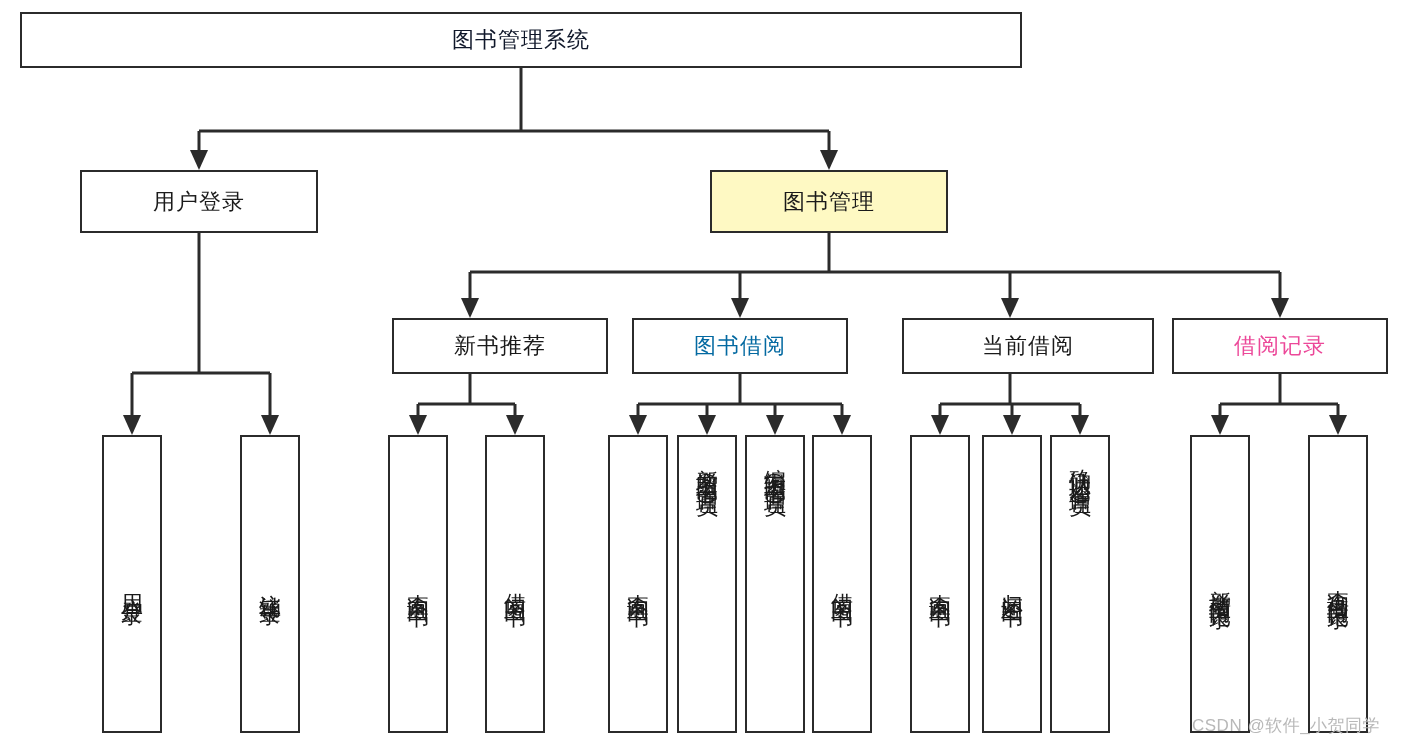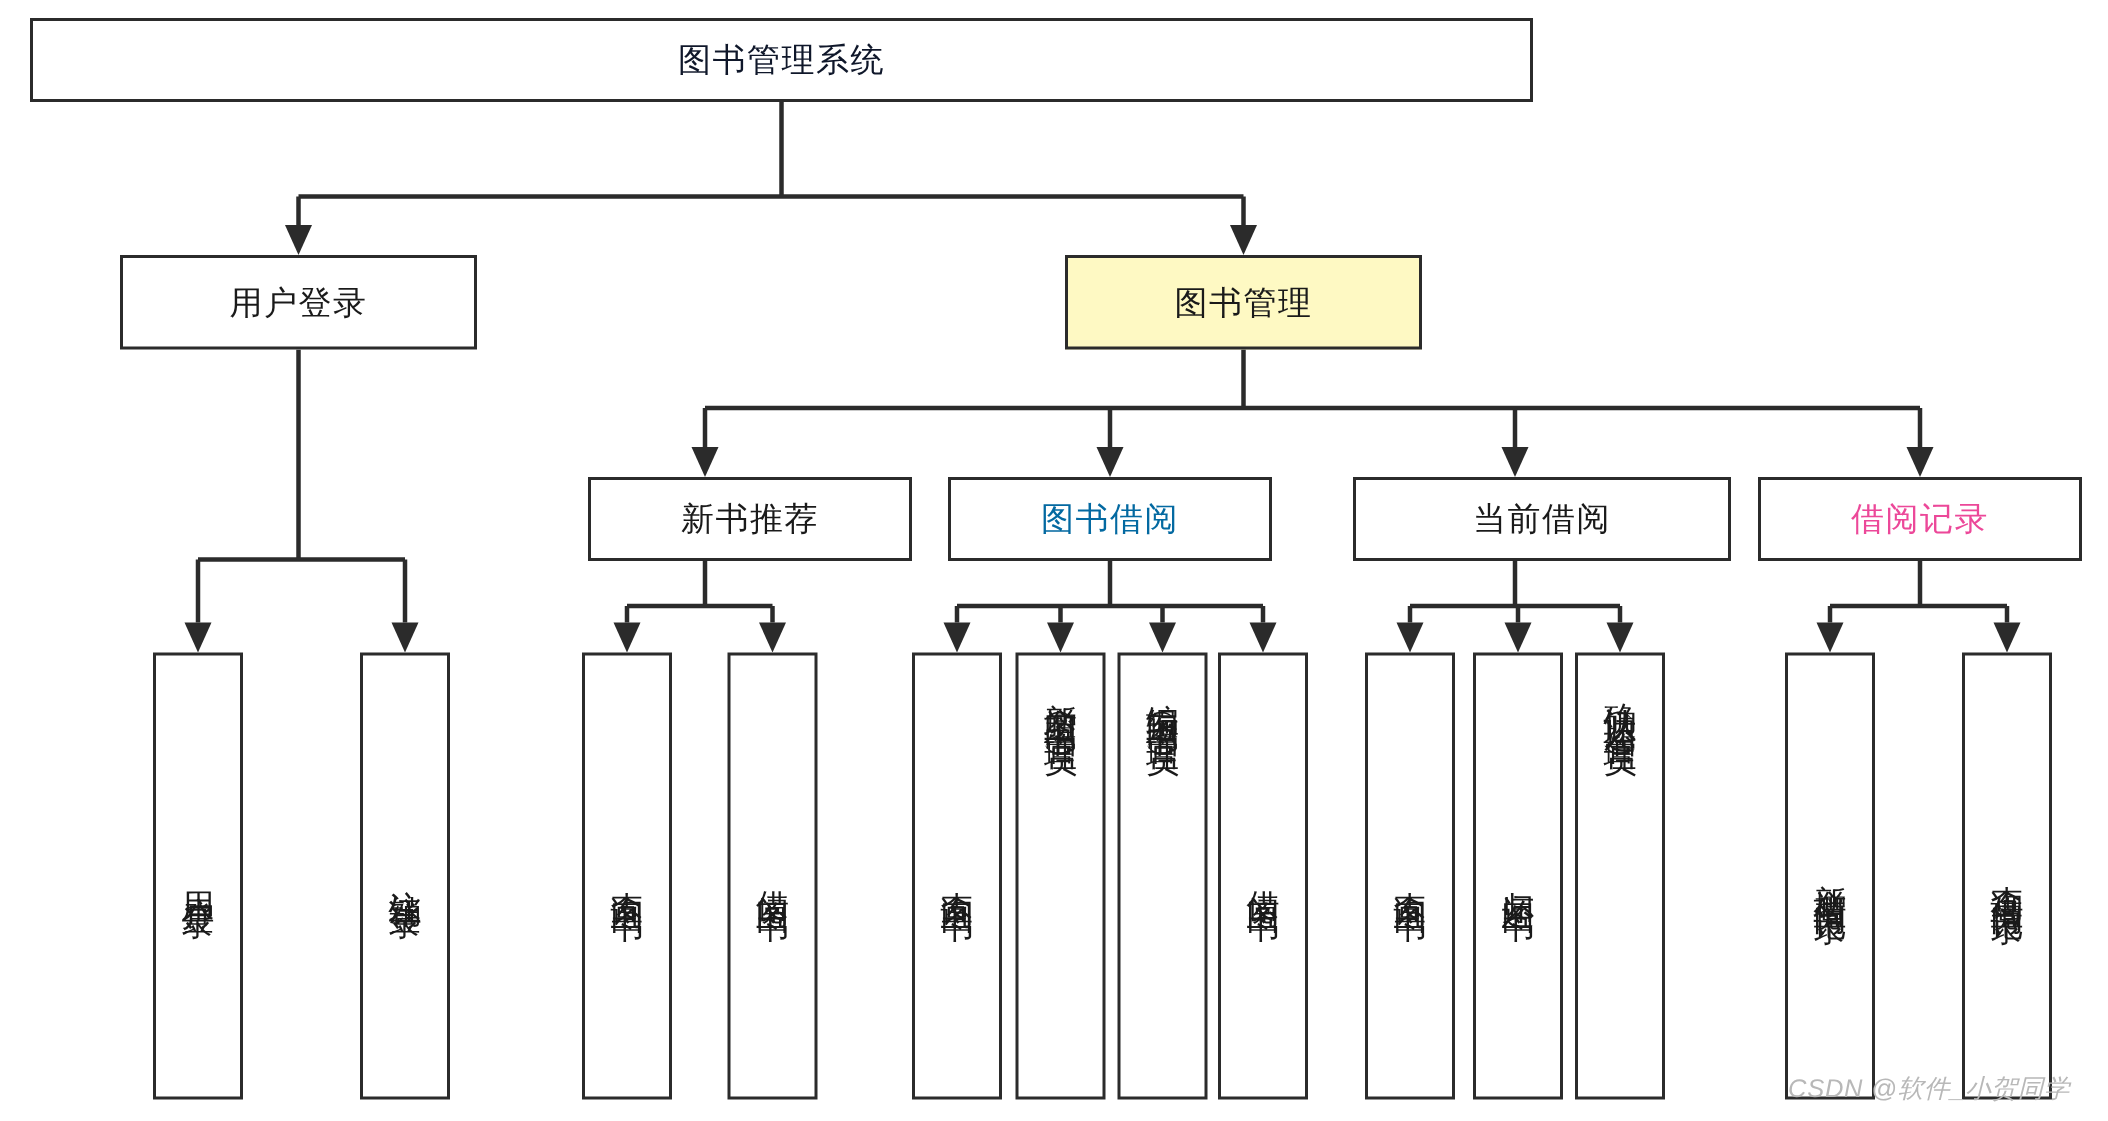--- a/index.html
+++ b/index.html
@@ -187,15 +187,15 @@
         <span class="label">确认归还（管理员）</span>
       </div>
       <div class="node vert mid" style="left: 1190px; top: 435px; width: 60px; height: 298px; border-color: rgb(43, 43, 43); background: rgb(255, 255, 255); color: rgb(26, 26, 26);">
         <span class="label">新增借阅记录</span>
       </div>
       <div class="node vert mid" style="left: 1308px; top: 435px; width: 60px; height: 298px; border-color: rgb(43, 43, 43); background: rgb(255, 255, 255); color: rgb(26, 26, 26);">
         <span class="label">查询借阅记录</span>
       </div>
     </div>
 
-  <div class="watermark" style="left: 1192px; top: 714px; color: rgb(184, 184, 184); font-style: italic;">CSDN @软件_小贺同学</div>
+  <div class="watermark" style="left: 1192px; top: 714px; color: rgb(184, 184, 184);">CSDN @软件_小贺同学</div>
 
 </div>
 
 </body></html>

